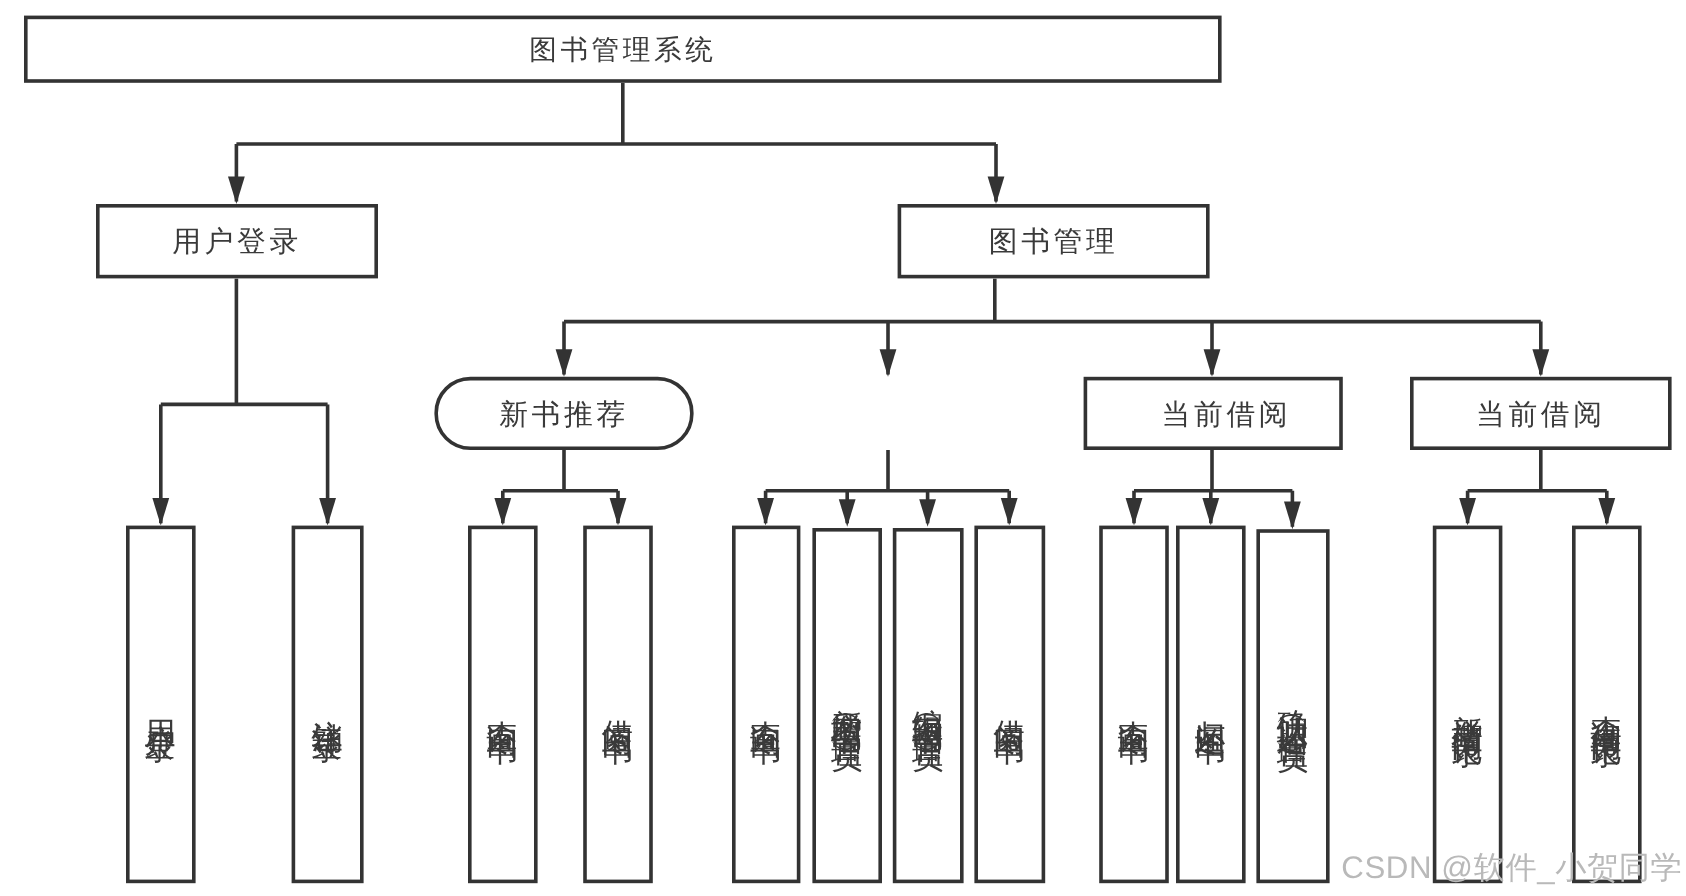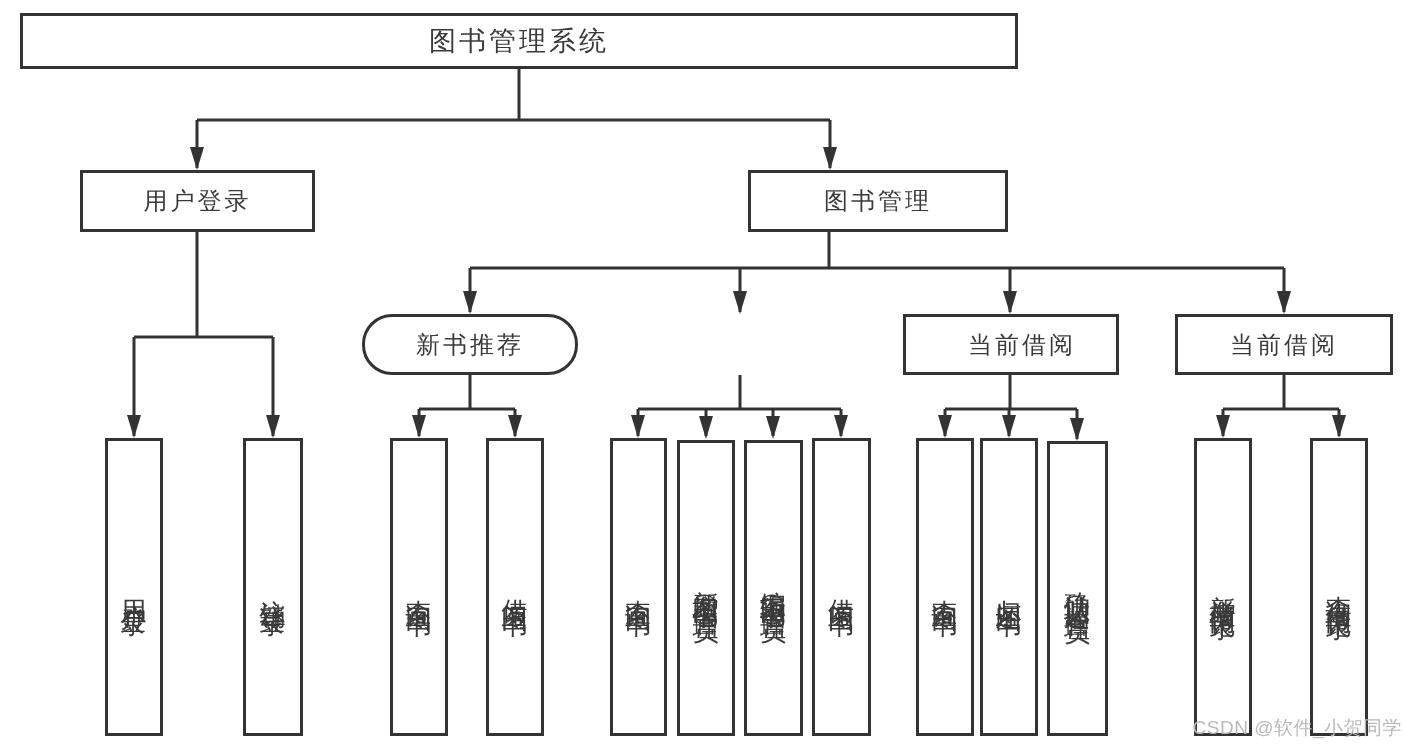--- a/index.html
+++ b/index.html
@@ -20,33 +20,33 @@
   .node {
     position: absolute;
     box-sizing: border-box;
     border: 3px solid #333333;
     background: #ffffff;
     display: flex;
     align-items: center;
     justify-content: center;
   }
   .hnode { font-size: 24px; letter-spacing: 3px; white-space: nowrap; }
-  .root  { font-size: 27px; letter-spacing: 3px; }
+  .root  { font-size: 23px; letter-spacing: 3px; }
   .vnode span {
     writing-mode: vertical-rl;
     text-orientation: mixed;
     font-size: 26px;
     line-height: 1;
     letter-spacing: 4px;
   }
   .watermark {
     position: absolute;
     right: 3px;
     bottom: 6px;
-    font-size: 19px;
+    font-size: 26px;
     letter-spacing: 0.5px;
     color: #b9b9b9;
     z-index: 5;
     white-space: nowrap;
   }
 </style>
 </head>
 <body>
 
 <div class="canvas">

